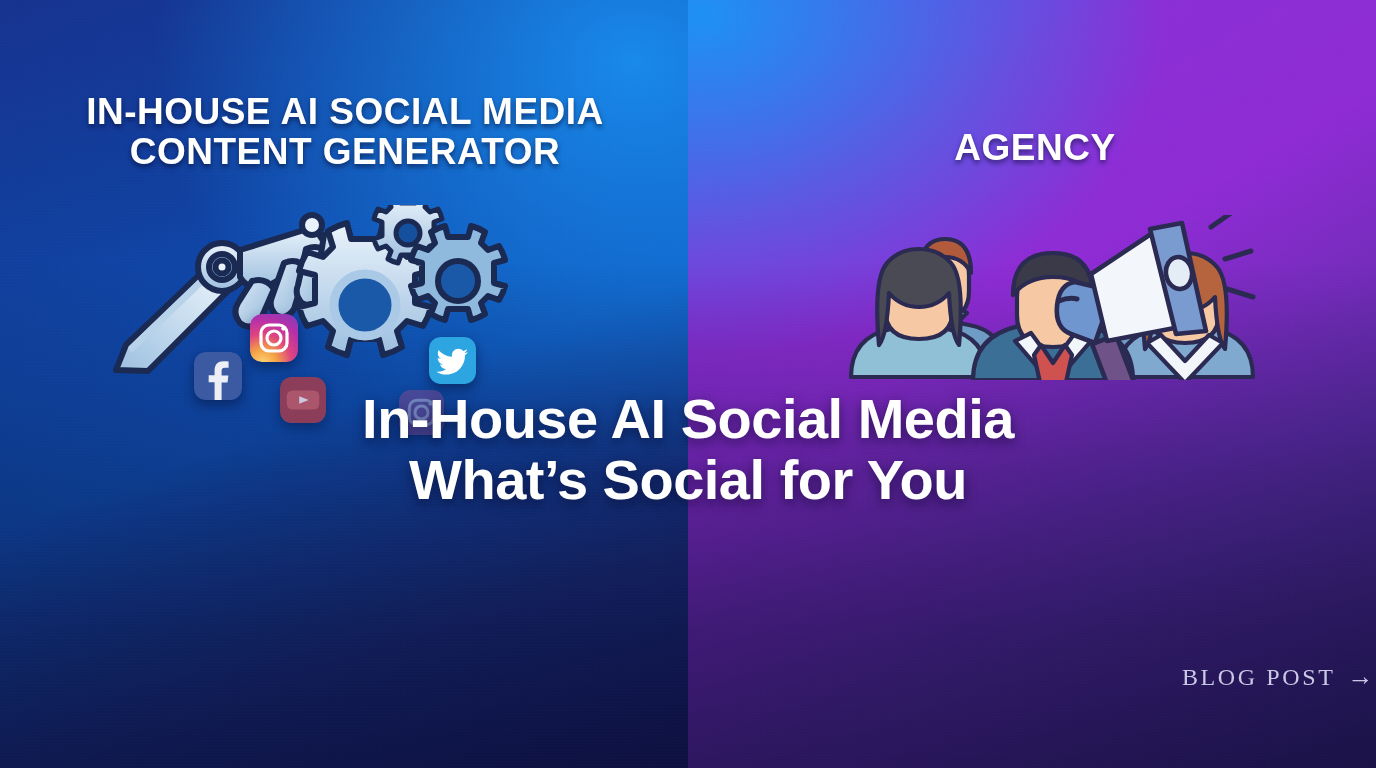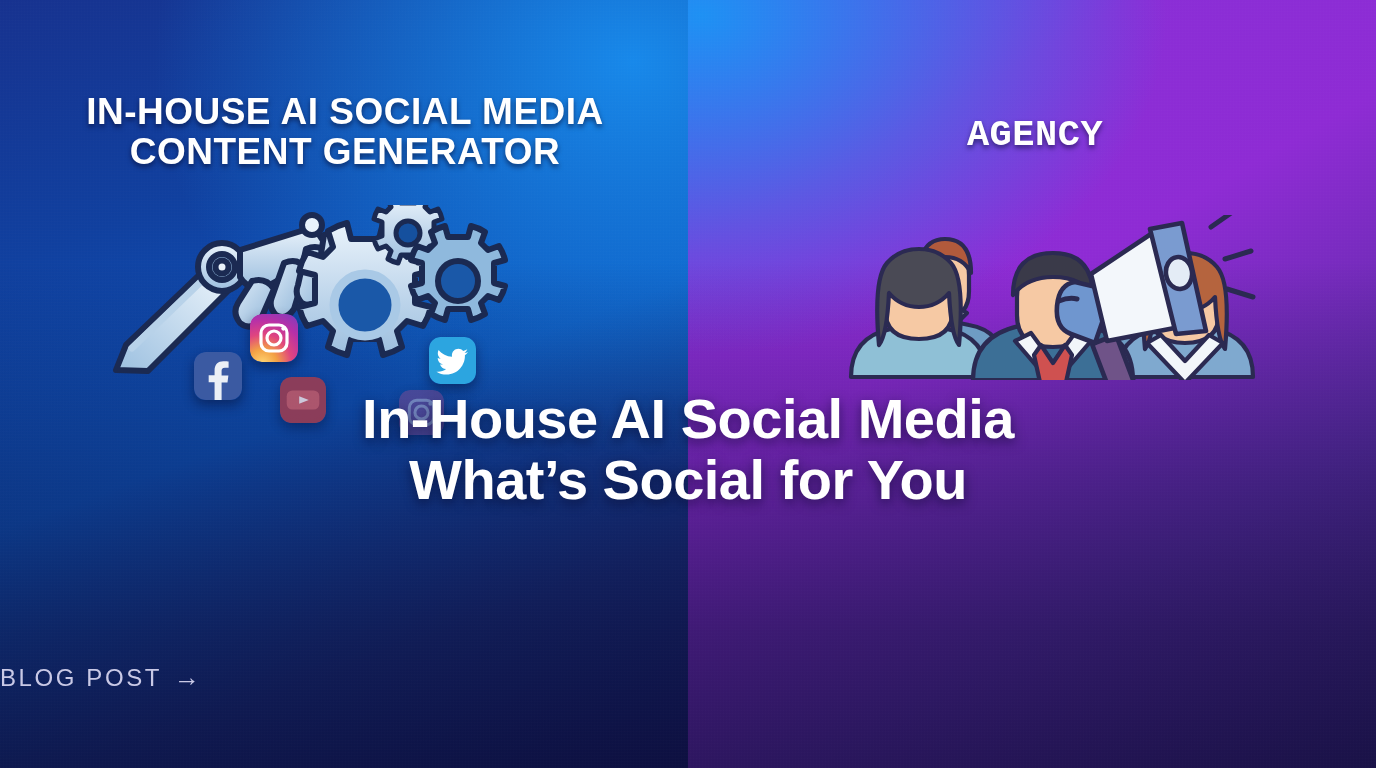--- a/index.html
+++ b/index.html
@@ -26,31 +26,31 @@
   #grain{position:absolute;left:0;top:0;width:1376px;height:768px;opacity:.16;
     background-image:
       repeating-linear-gradient(0deg, rgba(255,255,255,.05) 0 1px, rgba(0,0,0,0) 1px 3px),
       repeating-linear-gradient(90deg, rgba(255,255,255,.04) 0 1px, rgba(0,0,0,0) 1px 3px);
   }
 
   
   .eyebrow{position:absolute;color:#fff;font-weight:700;letter-spacing:.5px;
      text-align:center;line-height:1.08;text-shadow:0 3px 5px rgba(6,8,40,.55);}
   #kicker-left{left:40px;top:92px;width:610px;font-size:37px;}
-  #kicker-right{left:820px;top:116px;width:430px;font-size:37px;font-family:Liberation Mono, monospace;}
+  #kicker-right{left:820px;top:128px;width:430px;font-size:37px;}
 
   
   #headline{position:absolute;left:60px;top:388px;width:1256px;text-align:center;
     color:#fff;font-size:56px;font-weight:700;line-height:1.09;letter-spacing:-0.5px;
     text-shadow:0 4px 12px rgba(5,6,36,.55);}
   #headline .hl-line{display:block;white-space:nowrap;}
 
   
-  #cta{position:absolute;left:0;top:662px;width:1376px;text-align:left;
-    color:#c9c9e6;font-size:24px;font-weight:400;letter-spacing:2.6px;}
+  #cta{position:absolute;left:0;top:662px;width:1376px;text-align:right;
+    color:#c9c9e6;font-size:24px;font-weight:400;letter-spacing:2.6px;font-family:Liberation Serif, serif;}
   #cta .cta-arrow{display:inline-block;margin-left:12px;font-size:26px;}
 
   
   .art{position:absolute;}
   #art-robot{left:108px;top:205px;}
   #art-team{left:845px;top:215px;}
 
   .soc{position:absolute;border-radius:11px;overflow:hidden;
       box-shadow:0 5px 12px rgba(4,8,40,.45);}
   .soc svg{display:block;}

